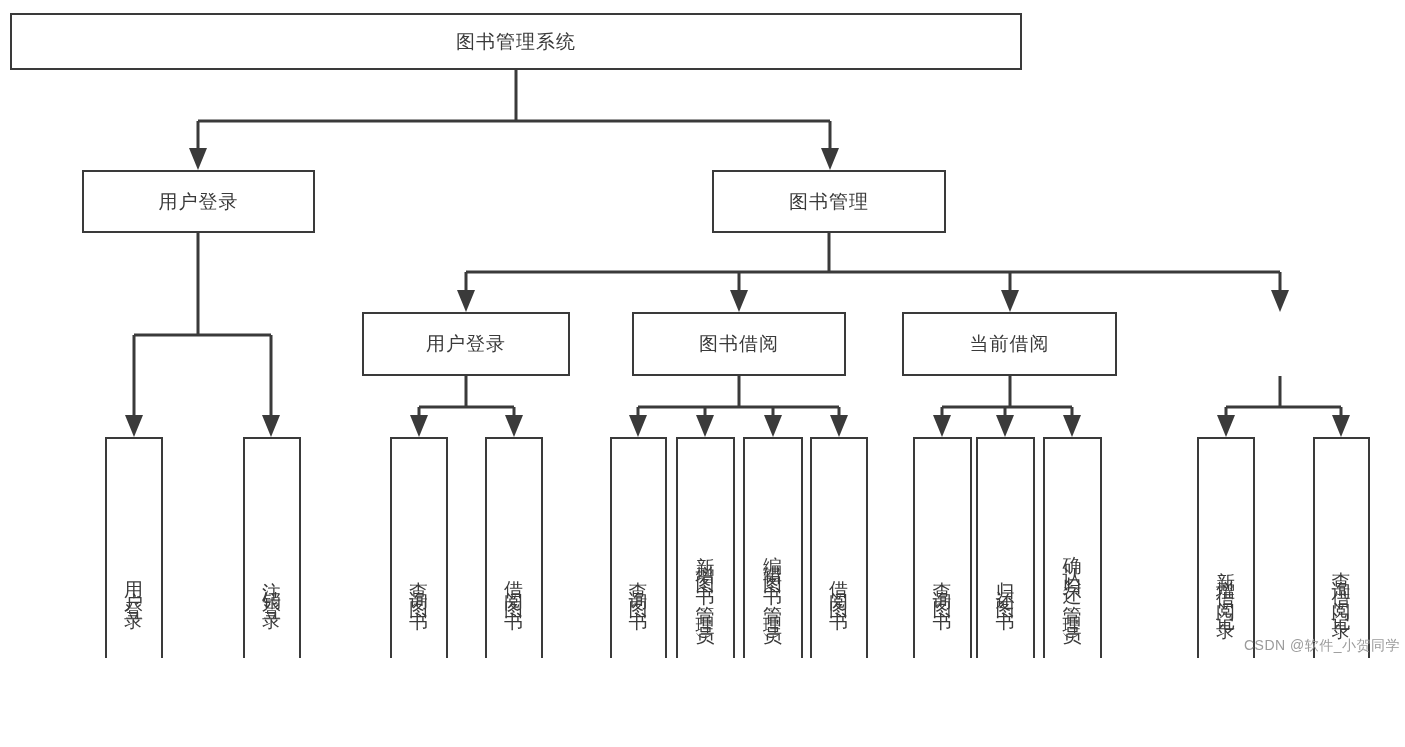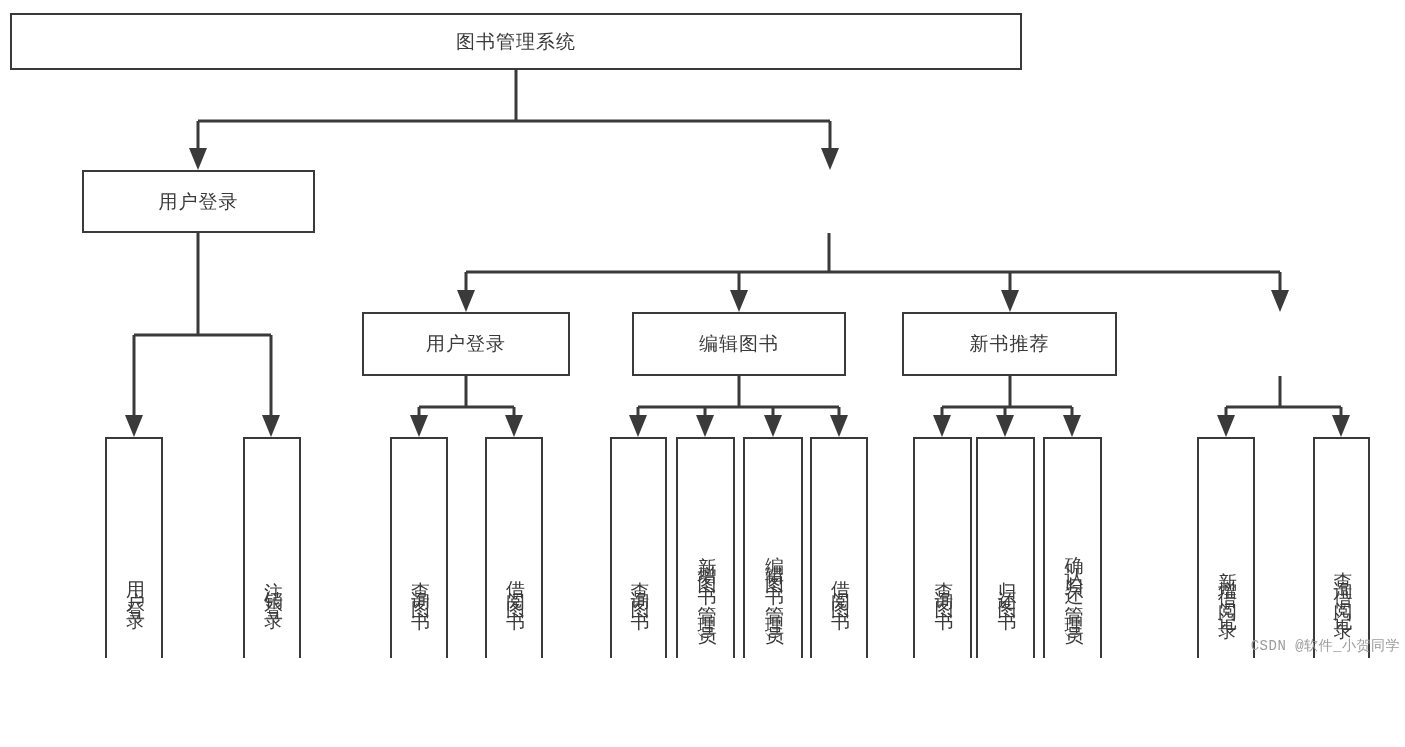--- a/index.html
+++ b/index.html
@@ -7,21 +7,21 @@
     --text:#3a3a3a;
     --wm:#9b9b9b;
     --bg:#ffffff;
   }
   html,body{margin:0;padding:0;background:var(--bg);}
   #canvas{
     position:relative;
     width:1405px;height:658px;
     background:var(--bg);
     overflow:hidden;
-    font-family:Liberation Mono, monospace;
+    font-family:Liberation Sans, sans-serif;
     color:var(--text);
   }
   #wires{position:absolute;left:0;top:0;z-index:0;}
   #wires path{stroke:var(--line);stroke-width:3;fill:none;}
   #wires polygon{fill:var(--line);stroke:none;}
   .hbox,.vbox{
     position:absolute;
     box-sizing:border-box;
     background:#fff;
     border:2.5px solid var(--line);
@@ -90,29 +90,32 @@
     <polygon points="1332,415 1350,415 1341,437"></polygon>
   </svg>
 
   <div class="hbox" style="left:10px;top:13px;width:1012px;height:57px">
     <span>图书管理系统</span>
   </div>
 
   <div class="hbox" style="left:82px;top:170px;width:233px;height:63px">
     <span>用户登录</span>
   </div>
+  <div class="hbox" style="left:712px;top:170px;width:234px;height:63px">
+    <span>图书管理</span>
+  </div>
 
   <div class="hbox" style="left:362px;top:312px;width:208px;height:64px">
     <span>用户登录</span>
   </div>
   <div class="hbox" style="left:632px;top:312px;width:214px;height:64px">
-    <span>编辑图书</span>
+    <span>图书借阅</span>
   </div>
   <div class="hbox" style="left:902px;top:312px;width:215px;height:64px">
-    <span>新书推荐</span>
+    <span>当前借阅</span>
   </div>
 
   <div class="vbox" style="left:105px;top:437px;width:58px;height:298px">
     <span>用户登录</span>
   </div>
   <div class="vbox" style="left:243px;top:437px;width:58px;height:298px">
     <span>注销登录</span>
   </div>
   <div class="vbox" style="left:390px;top:437px;width:58px;height:298px">
     <span>查询图书</span>

